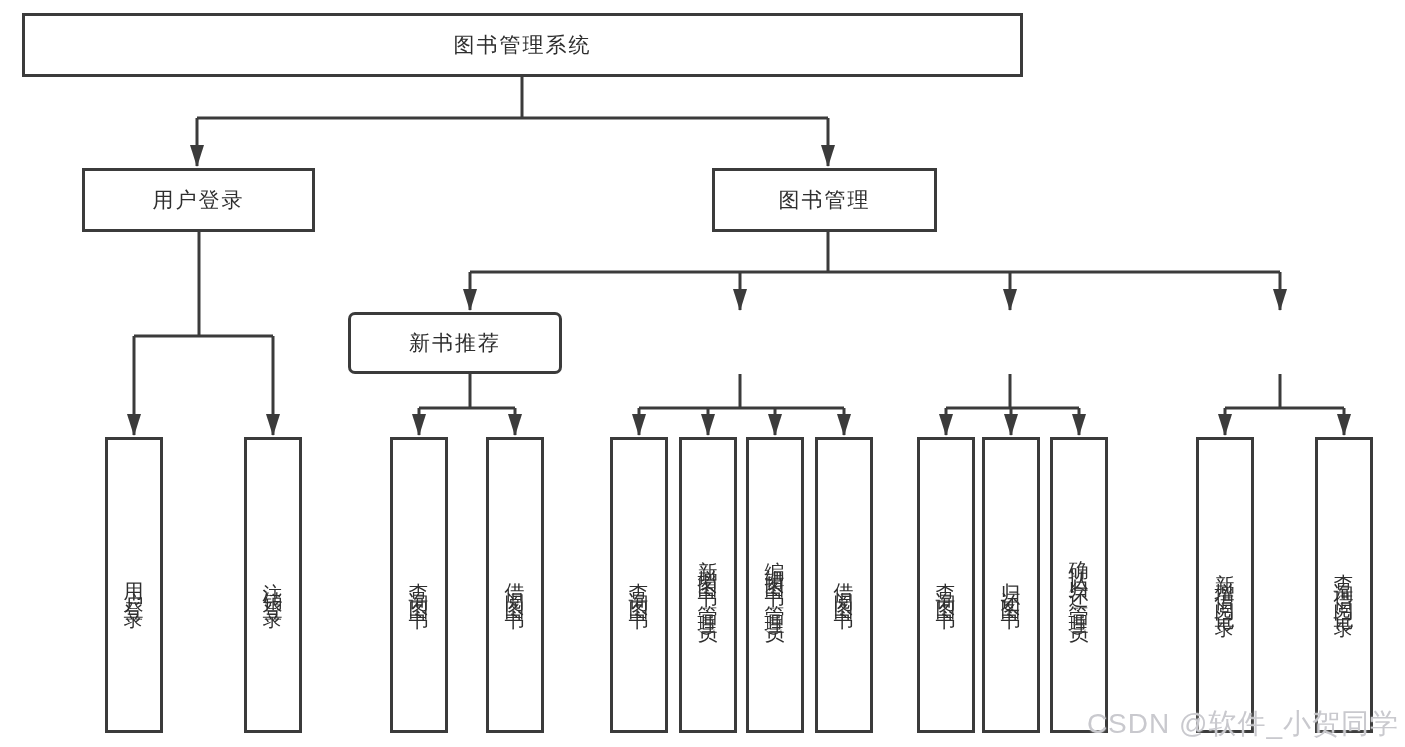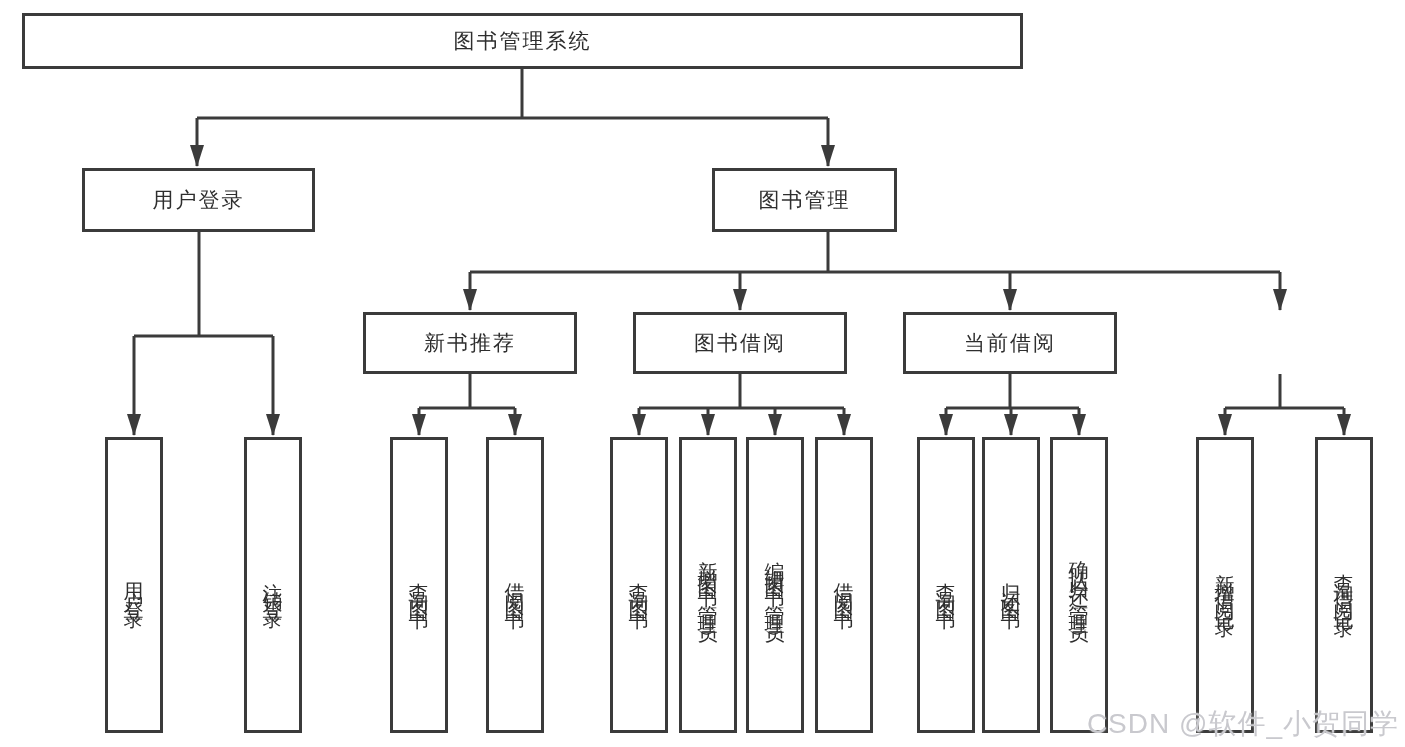--- a/index.html
+++ b/index.html
@@ -96,39 +96,33 @@
       <path d="M1011,408 V435" marker-end="url(#arrow)"></path>
       <path d="M1079,408 V435" marker-end="url(#arrow)"></path>
 
       <path d="M1280,374 V408"></path>
       <path d="M1225,408 H1344"></path>
       <path d="M1225,408 V435" marker-end="url(#arrow)"></path>
       <path d="M1344,408 V435" marker-end="url(#arrow)"></path>
     </g>
   </svg>
 
-  <div class="box hbox" style="left:22px; top:13px; width:1001px; height:56px;">
+  <div class="box hbox" style="left:22px; top:13px; width:1001px; height:64px;">
     <span>图书管理系统</span>
   </div>
 
   <div class="box hbox" style="left:82px; top:168px; width:233px; height:64px;">
     <span>用户登录</span>
   </div>
-  <div class="box hbox" style="left:712px; top:168px; width:185px; height:64px;">
+  <div class="box hbox" style="left:712px; top:168px; width:225px; height:64px;">
     <span>图书管理</span>
   </div>
 
-  <div class="box hbox" style="left:363px; top:312px; width:214px; height:62px;">
+  <div class="box hbox" style="left:348px; top:312px; width:214px; height:62px;border-radius:7px;">
     <span>新书推荐</span>
-  </div>
-  <div class="box hbox" style="left:633px; top:312px; width:214px; height:62px;">
-    <span>图书借阅</span>
-  </div>
-  <div class="box hbox" style="left:903px; top:312px; width:214px; height:62px;">
-    <span>当前借阅</span>
   </div>
 
   <div class="box vbox" style="left:105px; top:437px; width:58px; height:296px;">
     <span>用户登录</span>
   </div>
   <div class="box vbox" style="left:244px; top:437px; width:58px; height:296px;">
     <span>注销登录</span>
   </div>
 
   <div class="box vbox" style="left:390px; top:437px; width:58px; height:296px;">

